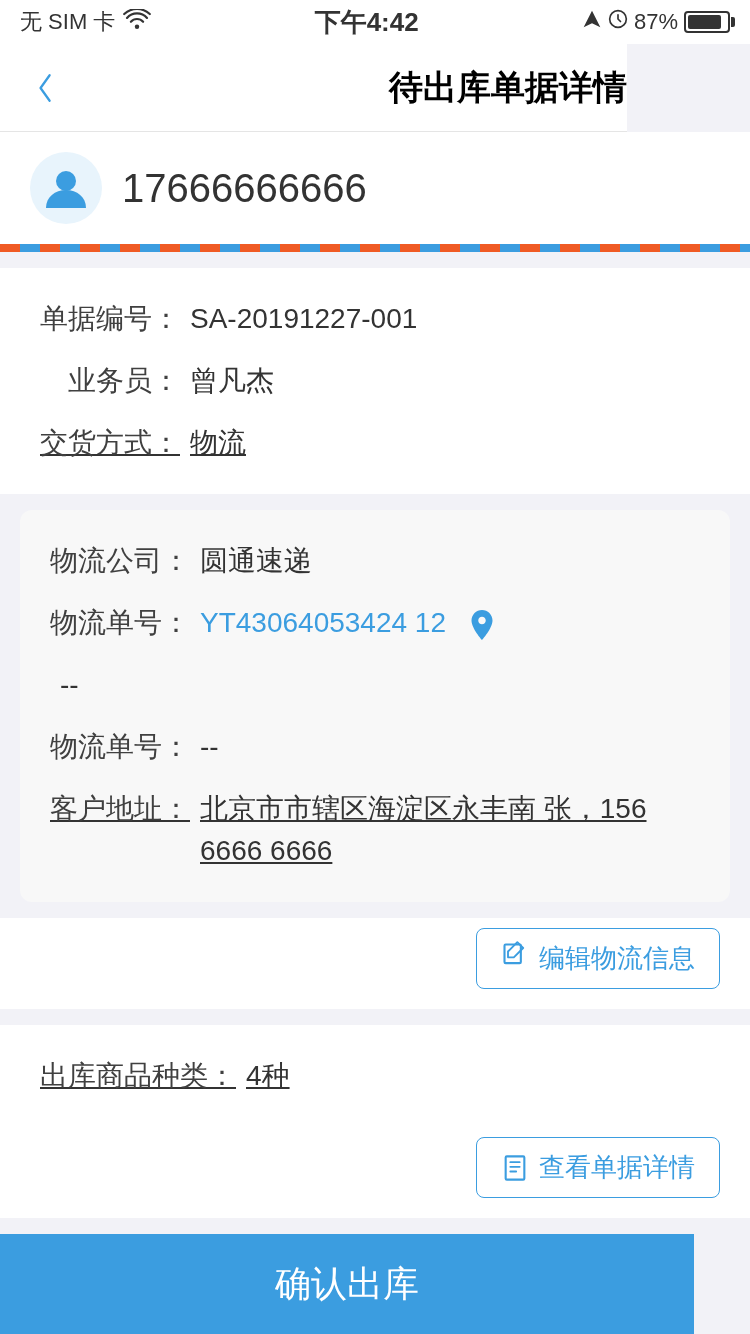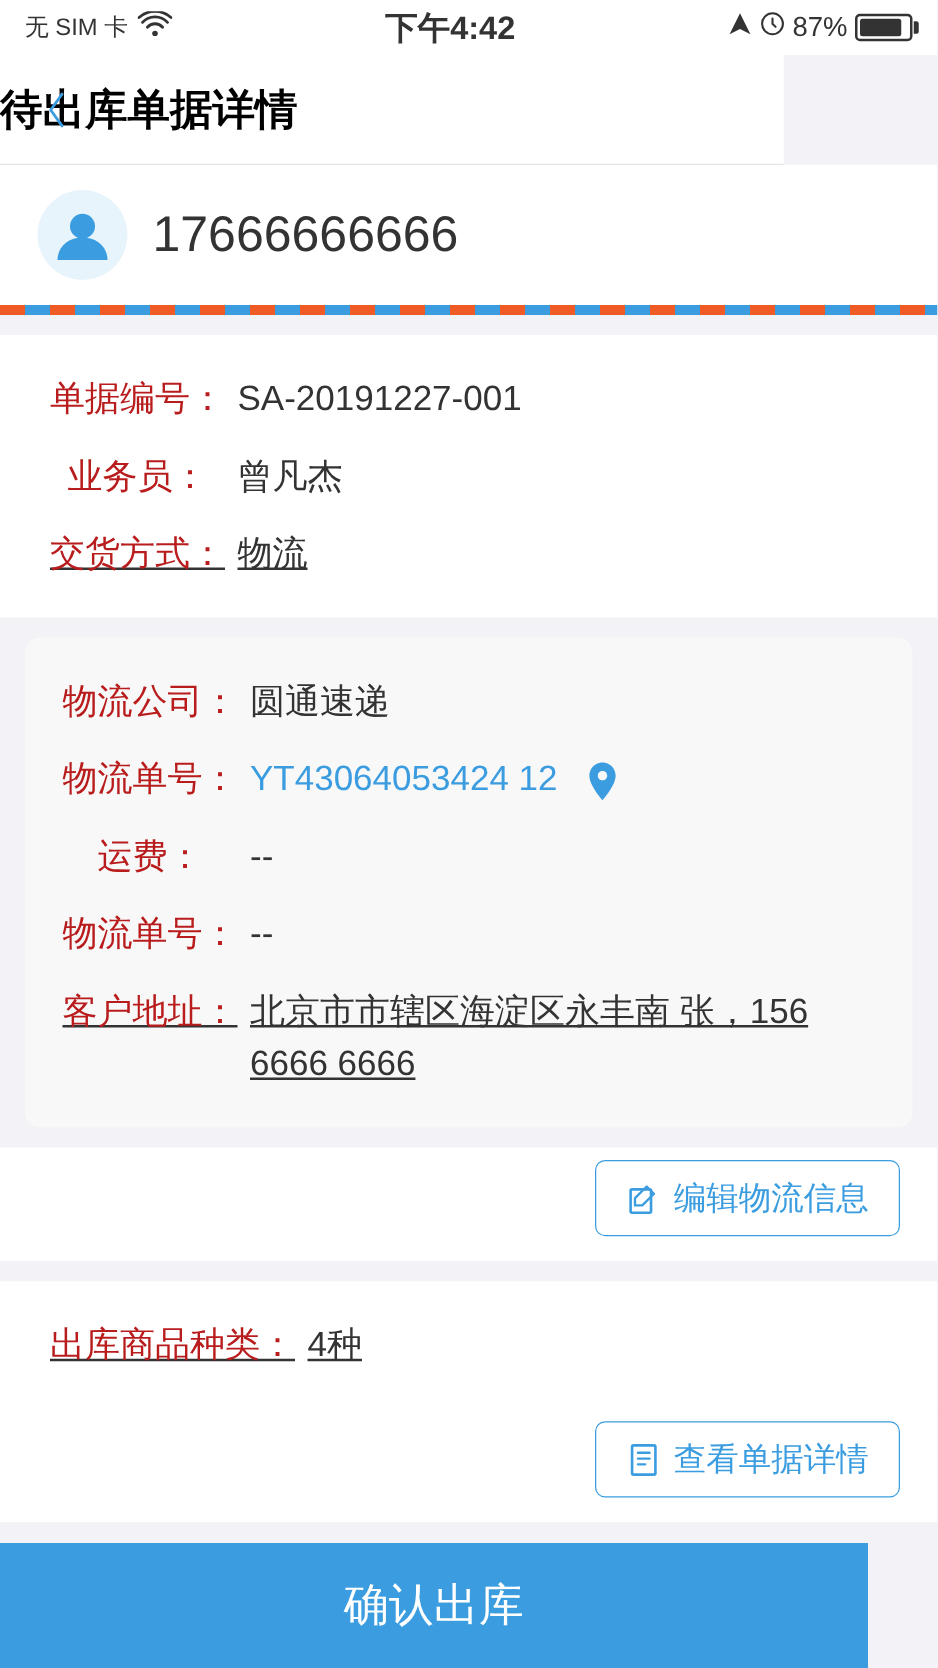--- a/index.html
+++ b/index.html
@@ -21,23 +21,23 @@
       background: #fff;
       display: flex;
       align-items: center;
       justify-content: space-between;
       padding: 0 20px;
       font-size: 24px;
       font-weight: 500;
     }
     .status-left {
       display: flex;
-      align-items: flex-end;
+      align-items: center;
       gap: 8px;
-      font-size: 19px;
+      font-size: 22px;
     }
     .status-center {
       font-size: 26px;
       font-weight: 600;
     }
     .status-right {
       display: flex;
       align-items: center;
       gap: 6px;
       font-size: 22px;
@@ -70,21 +70,21 @@
       width: 87%;
     }
 
     
     .nav-bar {
       width: 627px;
       height: 88px;
       background: #fff;
       display: flex;
       align-items: center;
-      justify-content: flex-start;
+      justify-content: flex-end;
       position: relative;
       border-bottom: 1px solid #e5e5e5;
       font-family: Liberation Serif, serif;
     }
     .nav-back {
       position: absolute;
       left: 24px;
       width: 44px;
       height: 44px;
       display: flex;
@@ -148,24 +148,24 @@
       padding: 30px 40px;
     }
     .info-row {
       display: flex;
       align-items: flex-start;
       margin-bottom: 20px;
       line-height: 1.5;
     }
     .info-row:last-child { margin-bottom: 0; text-decoration: underline; }
     .info-label {
-      color: #b91c1c;
+      color: #404040;
       font-size: 28px;
       min-width: 140px;
-      text-align: center;
+      text-align: right;
       flex-shrink: 0;
     }
     .info-value {
       color: #333;
       font-size: 28px;
       margin-left: 10px;
       flex: 1;
     }
     .info-value.link {
       color: #3b9de0;
@@ -199,21 +199,21 @@
       padding: 10px 30px 20px;
       background: #fff;
     }
     .edit-btn-inner {
       border: 1.5px solid #3b9de0;
       border-radius: 8px;
       padding: 12px 24px;
       color: #3b9de0;
       font-size: 26px;
       display: flex;
-      align-items: flex-end;
+      align-items: flex-start;
       gap: 10px;
       cursor: pointer;
     }
     .edit-btn-inner svg {
       width: 28px;
       height: 28px;
     }
 
     
     .section-separator {
@@ -368,21 +368,20 @@
       <span class="info-value link">
         <span>YT43064053424 12</span>
         <span class="location-icon">
           <svg viewBox="0 0 24 24" fill="none" xmlns="http://www.w3.org/2000/svg">
             <path d="M12 2C8.13 2 5 5.13 5 9c0 5.25 7 13 7 13s7-7.75 7-13c0-3.87-3.13-7-7-7zm0 9.5c-1.38 0-2.5-1.12-2.5-2.5s1.12-2.5 2.5-2.5 2.5 1.12 2.5 2.5-1.12 2.5-2.5 2.5z" fill="#3b9de0"></path>
           </svg>
         </span>
       </span>
     </div>
     <div class="info-row">
-      <span class="info-label">运费：</span>
       <span class="info-value">--</span>
     </div>
     <div class="info-row">
       <span class="info-label">物流单号：</span>
       <span class="info-value">--</span>
     </div>
     <div class="info-row">
       <span class="info-label">客户地址：</span>
       <span class="info-value">北京市市辖区海淀区永丰南  张，156 6666 6666</span>
     </div>

